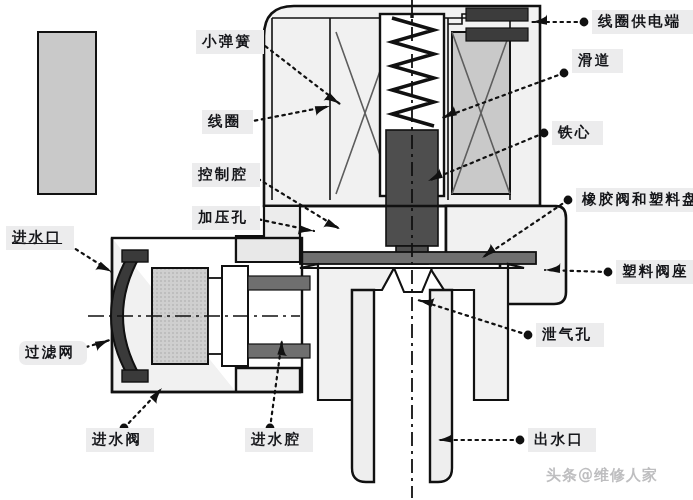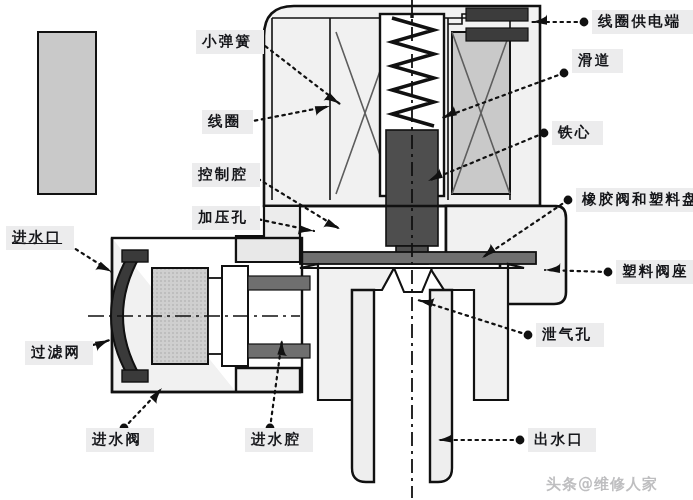--- a/index.html
+++ b/index.html
@@ -162,26 +162,26 @@
         <path d="M282,340 Q284.060476372183,355.4197944901894 287.40452818933255,355.87580155616433 L277.372372737884,354.50778035823953 Z"></path>
       </g>
   </svg>
 
   <div id="labels">
       <div class="lbl" style="left: 196px; top: 30px; text-align: center;">小弹簧</div>
       <div class="lbl" style="left: 202px; top: 110px;">线圈</div>
       <div class="lbl" style="left: 192px; top: 163px;">控制腔</div>
       <div class="lbl" style="left: 192px; top: 206px;">加压孔</div>
       <div class="lbl" style="left: 6px; top: 226px; text-decoration: underline;">进水口</div>
-      <div class="lbl" style="left: 25px; top: 341px;">过滤网</div>
+      <div class="lbl" style="left: 19px; top: 341px; border-radius: 7px;">过滤网</div>
       <div class="lbl" style="left: 592px; top: 10px;">线圈供电端</div>
       <div class="lbl" style="left: 572px; top: 49px;">滑道</div>
       <div class="lbl" style="left: 552px; top: 121px;">铁心</div>
       <div class="lbl" style="left: 576px; top: 188px;">橡胶阀和塑料盘</div>
       <div class="lbl" style="left: 616px; top: 260px;">塑料阀座</div>
       <div class="lbl" style="left: 536px; top: 323px;">泄气孔</div>
       <div class="lbl" style="left: 528px; top: 428px;">出水口</div>
       <div class="lbl" style="left: 86px; top: 428px;">进水阀</div>
       <div class="lbl" style="left: 245px; top: 428px;">进水腔</div>
     </div>
 
-  <div class="wm" style="left:546px;top:466px;margin-top:9px;">头条@维修人家</div>
+  <div class="wm" style="left:546px;top:466px;">头条@维修人家</div>
 </div>
 
 </body></html>

